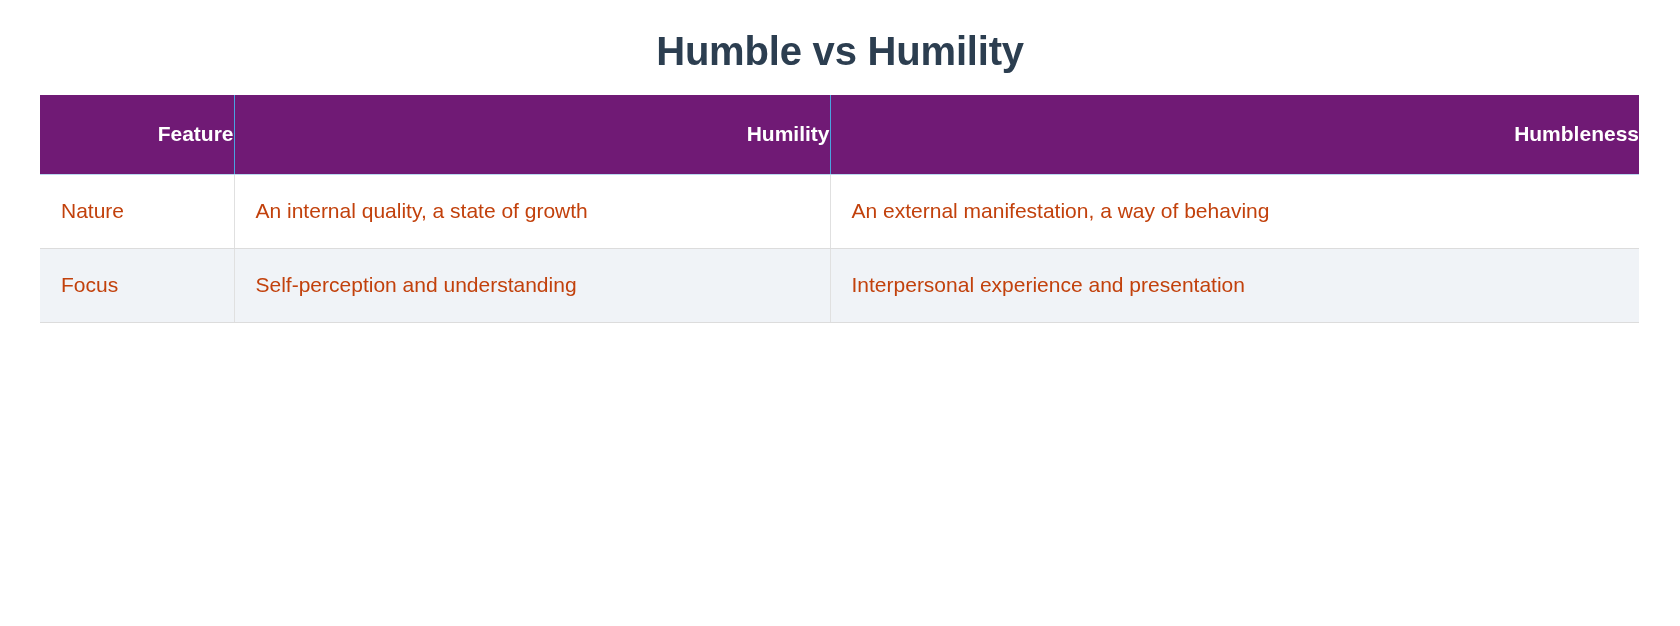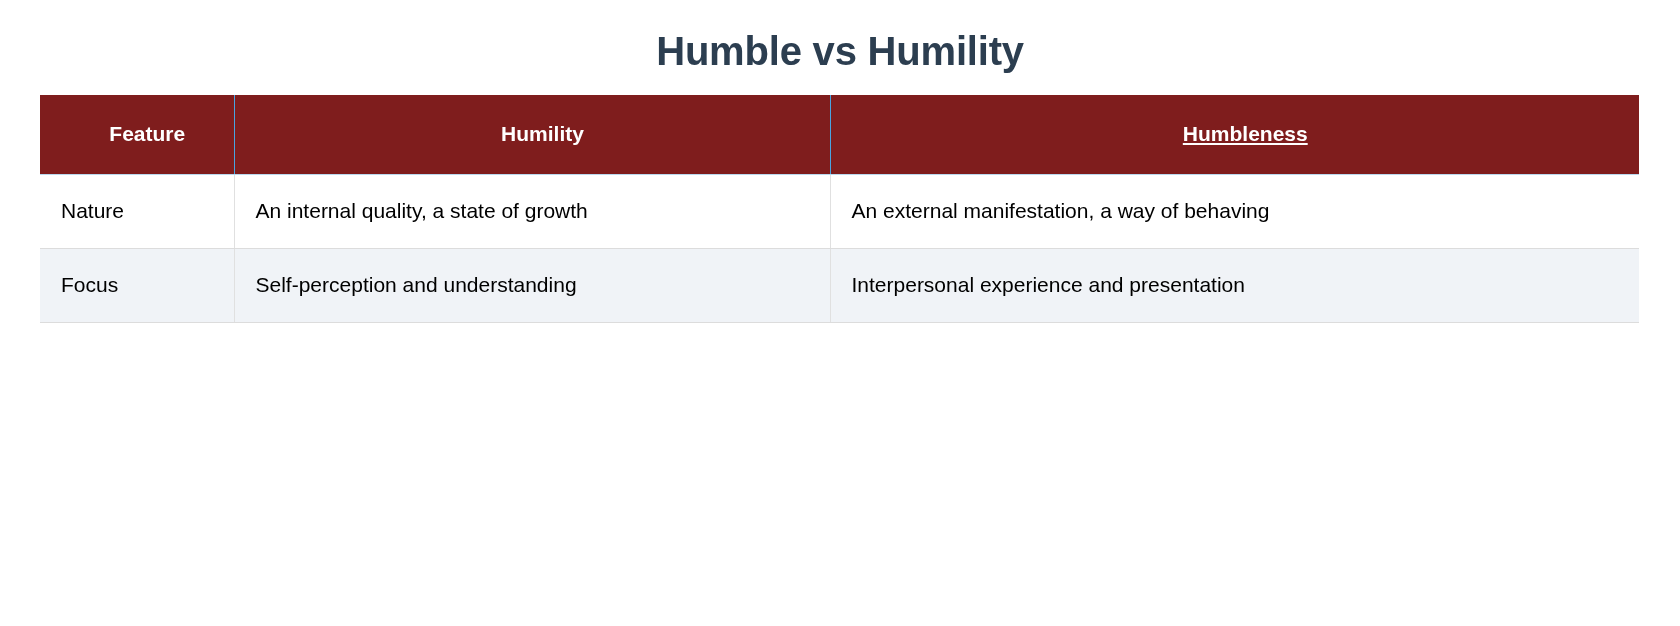--- a/index.html
+++ b/index.html
@@ -34,40 +34,39 @@
   }
 
   table.comparison-table {
     width: 1599px;
     border-collapse: collapse;
     table-layout: fixed;
     background: #ffffff;
   }
 
   table.comparison-table thead th {
-    background: #7f1d1d;
+    background: #701a75;
     color: #ffffff;
     font-size: 21px;
     font-weight: bold;
-    text-align: center;
+    text-align: right;
     padding: 24px 0 24px 21px;
     height: 79px;
     vertical-align: middle;
     border-right: 1px solid #4aa3df;
     border-bottom: 1px solid #b9d9ef;
   }
 
   table.comparison-table thead th:last-child {
     border-right: none;
-    text-decoration: underline;
   }
 
   table.comparison-table tbody td {
     font-size: 21px;
-    color: #000000;
+    color: #c2410c;
     font-weight: normal;
     text-align: left;
     padding: 22px 0 22px 21px;
     height: 74px;
     vertical-align: middle;
     border-right: 1px solid #e0e0e0;
     border-bottom: 1px solid #dcdcdc;
     background: #ffffff;
     white-space: nowrap;
     overflow: hidden;

